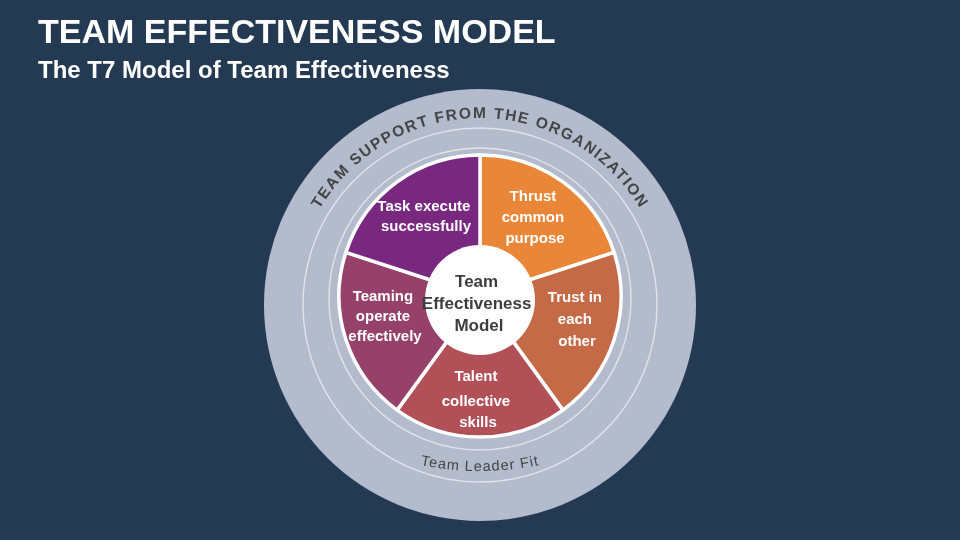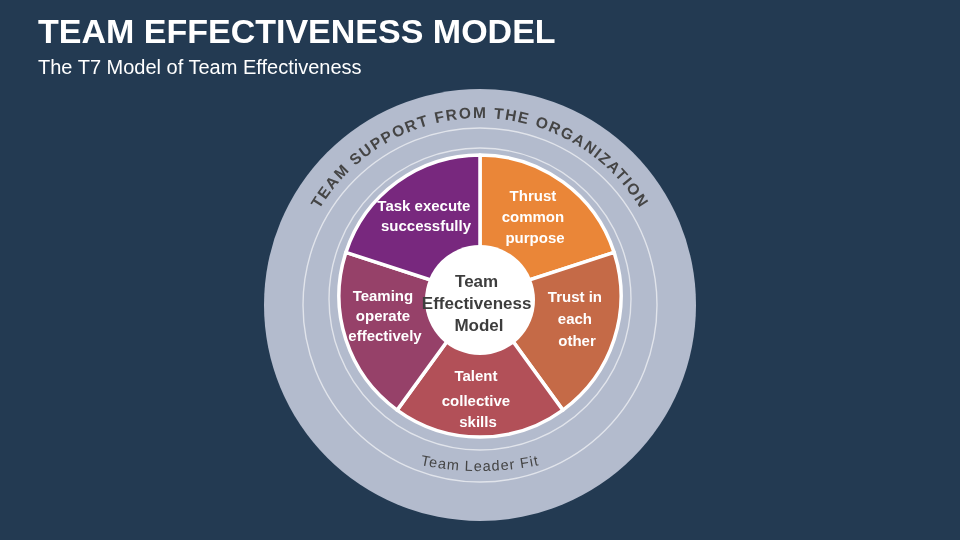--- a/index.html
+++ b/index.html
@@ -25,22 +25,22 @@
     font-size: 34px;
     font-weight: 700;
     letter-spacing: 0px;
     color: #FFFFFF;
   }
   .slide-subtitle {
     position: absolute;
     left: 38px;
     top: 56px;
     margin: 0;
-    font-size: 20px;
-    font-weight: 400;
+    font-size: 24px;
+    font-weight: 700;
     color: #FFFFFF;
   }
   svg.diagram {
     position: absolute;
     left: 0;
     top: 0;
   }
   .thin-arc {
     fill: none;
     stroke: rgba(255,255,255,0.6);

